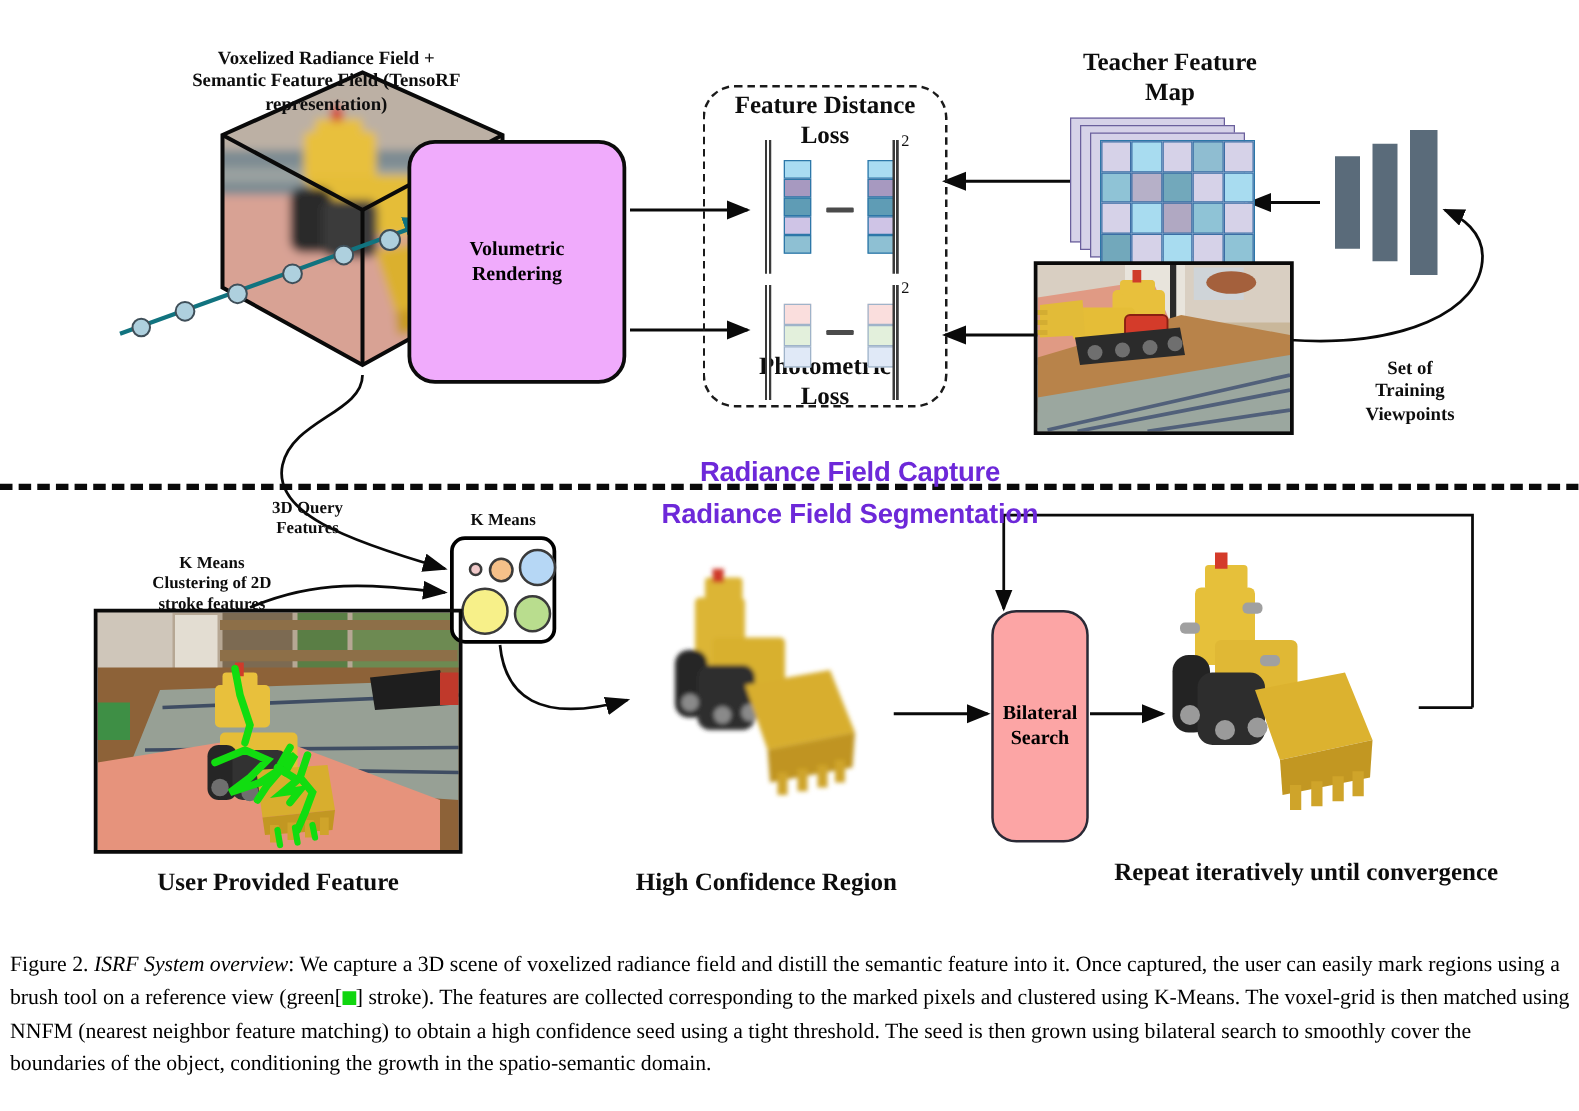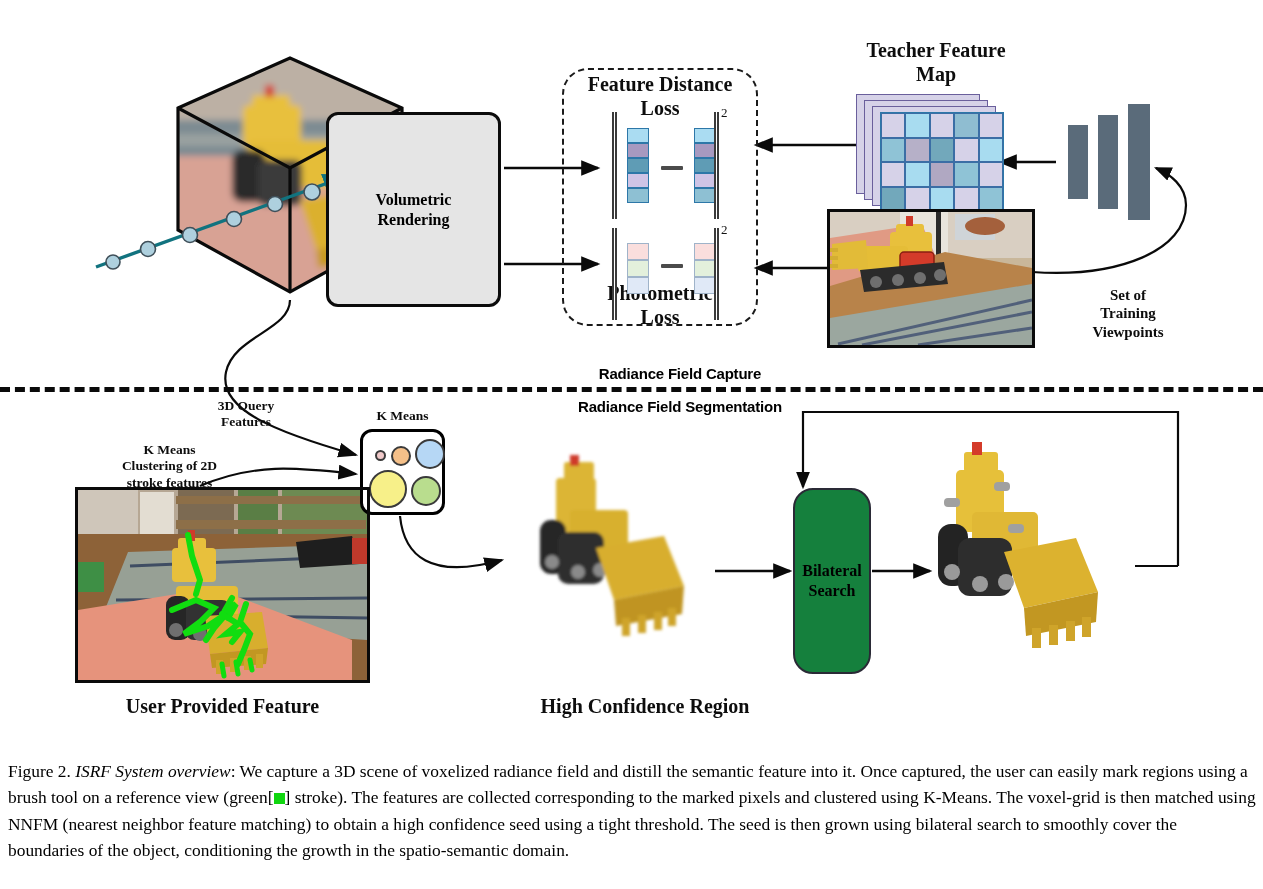--- a/index.html
+++ b/index.html
@@ -28,45 +28,45 @@
     color: #0d0d0d;
     white-space: pre-line;
   }
   .lbl-sm { font-size: 13.5px; }
   .lbl-md { font-size: 15px; }
   .lbl-lg { font-size: 20px; }
 
   .divider-label {
     font-family: "Liberation Sans", sans-serif;
     font-weight: bold;
-    font-size: 15px;
-    color: #000000;
+    font-size: 22px;
+    color: #6d28d9;
     letter-spacing: -0.2px;
   }
 
   
   .procbox {
     border: 3px solid #0b0b0b;
-    border-radius: 12px;
-    background: #e5e5e5;
+    border-radius: 22px;
+    background: #f0abfc;
     display: flex;
     align-items: center;
     justify-content: center;
     box-sizing: border-box;
   }
   .procbox .txt {
     font-family: "Liberation Serif", serif;
     font-weight: bold;
     font-size: 16px;
     text-align: center;
     line-height: 1.25;
     white-space: pre-line;
   }
   .procbox.grey {
-    background: #15803d;
+    background: #fca5a5;
     border: 2.5px solid #2a2a36;
     border-radius: 20px;
   }
 
   
   .lossbox {
     border: 2px dashed #1a1a1a;
     border-radius: 26px;
     box-sizing: border-box;
     background: transparent;
@@ -438,20 +438,23 @@
       <path d="M1024,608 L1098,592 L1096,622 L1026,636 z" fill="#c29722"></path>
       <g fill="#cfa42a">
         <rect x="1032" y="628" width="9" height="20"></rect>
         <rect x="1049" y="625" width="9" height="20"></rect>
         <rect x="1066" y="621" width="9" height="20"></rect>
         <rect x="1082" y="617" width="9" height="20"></rect>
       </g>
     </g>
   </svg>
 
+  <div class="abs lbl lbl-md" style="left:96px; top:38px; width:330px;">Voxelized Radiance Field +
+Semantic Feature Field (TensoRF
+representation)</div>
 
   <div class="abs procbox" style="left:326px; top:112px; width:175px; height:195px;">
     <span class="txt">Volumetric
 Rendering</span>
   </div>
 
   <div class="abs lossbox" style="left:562px; top:68px; width:196px; height:258px;"></div>
 
   <div class="abs lbl lbl-lg" style="left:566px; top:72px; width:188px;">Feature Distance
 Loss</div>
@@ -549,26 +552,27 @@
   </div>
 
   <div class="abs lbl lbl-sm" style="left:82px; top:442px; width:175px;">K Means
 Clustering of 2D
 stroke features</div>
 
   <div class="abs photo framed" style="left:75px; top:487px; width:295px; height:196px;"></div>
   <div class="abs lbl lbl-lg" style="left:75px; top:694px; width:295px;">User Provided Feature</div>
 
 
-  <div class="abs lbl lbl-lg" style="left:520px; top:694px; width:250px;">High Confidence Region</div>
+  <div class="abs lbl lbl-lg" style="left:488px; top:694px; width:250px;">High Confidence Region</div>
 
   <div class="abs procbox grey" style="left:793px; top:488px; width:78px; height:186px;">
     <span class="txt">Bilateral
 Search</span>
   </div>
 
+  <div class="abs lbl lbl-lg" style="left:880px; top:686px; width:330px;">Repeat iteratively until convergence</div>
 
   <div id="caption" style="left:8px; top:758px; width:1248px;">
     <span>Figure 2.</span>
     <span class="it">ISRF System overview</span><span>: We capture a 3D scene of voxelized radiance field and distill the semantic feature into it. Once captured, the user can easily mark regions using a brush tool on a reference view (green[</span><span class="greensq"></span><span>] stroke). The features are collected corresponding to the marked pixels and clustered using K-Means. The voxel-grid is then matched using NNFM (nearest neighbor feature matching) to obtain a high confidence seed using a tight threshold. The seed is then grown using bilateral search to smoothly cover the boundaries of the object, conditioning the growth in the spatio-semantic domain.</span>
   </div>
 
 </div>
 
 </body></html>

